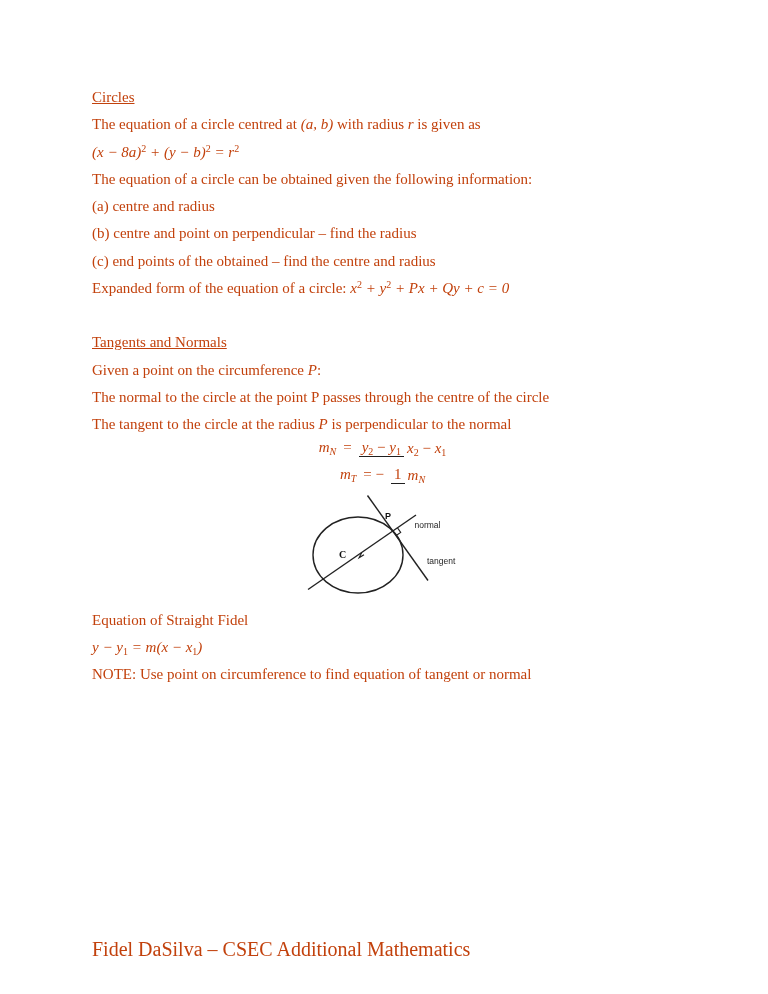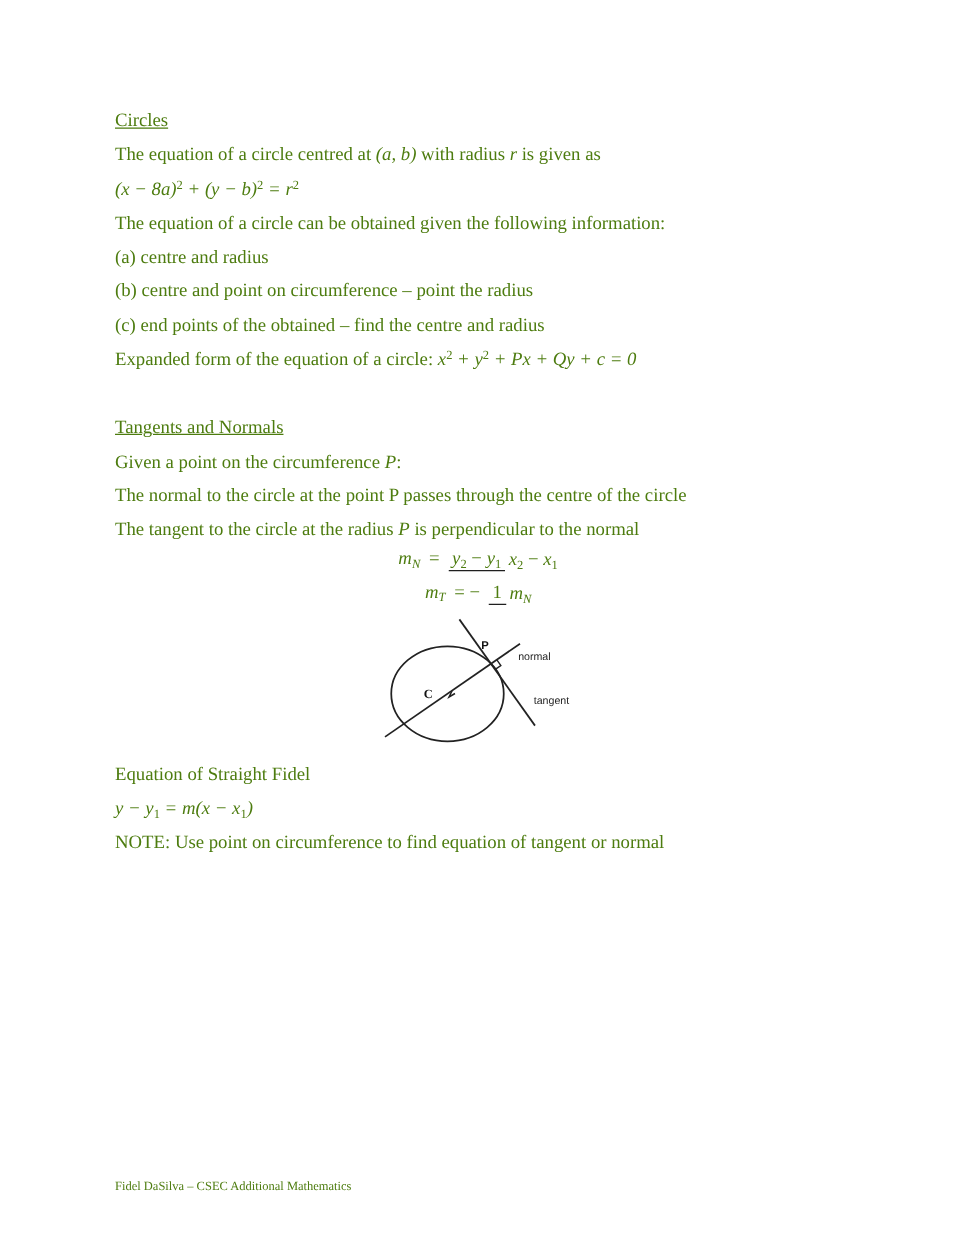--- a/index.html
+++ b/index.html
@@ -1,56 +1,56 @@
 <!DOCTYPE html>
 <html><head>
 <meta charset="utf-8">
 <style>
   html,body{margin:0;padding:0;background:#ffffff;}
   .page{position:relative;width:704px;height:994px;background:#ffffff;overflow:hidden;
-        font-family:"Liberation Serif",serif;font-size:15px;line-height:27.3px;color:#4d7c0f;}
+        font-family:"Liberation Serif",serif;font-size:15px;line-height:27.3px;color:#c2410c;}
   .content{position:absolute;left:92px;top:84px;width:584px;}
   p{margin:0;white-space:nowrap;}
   .center{text-align:left;}
   .heading{text-decoration:underline;}
   .spacer{height:27px;}
   .m{font-style:italic;}
   sup{font-size:10px;font-style:normal;vertical-align:5px;line-height:0;}
   sub{font-size:10px;font-style:normal;vertical-align:-3px;line-height:0;}
   sub.vs{font-style:italic;}
   .eq{display:flex;justify-content:center;align-items:center;line-height:normal;margin:0 0 9px;}
   .eq .lhs{font-style:italic;margin-right:7px;}
   .eq .rel{margin-right:7px;}
   .frac{display:inline-flex;text-align:center;line-height:16px;}
   .frac .num{border-bottom:1.4px solid #1f1f1f;padding:0 3px 1px;}
   .frac .den{padding:1px 3px 0;}
   .figure{display:flex;justify-content:center;margin:8px 0 6px;line-height:0;}
   .figure svg{display:block;}
-  .footer{position:absolute;left:92px;top:936px;font-size:10px;white-space:nowrap;}
+  .footer{position:absolute;left:92px;top:936px;font-size:20px;white-space:nowrap;}
   svg text{font-family:"Liberation Sans",sans-serif;}
   .lbl{font-size:8.5px;fill:#1f1f1f;}
   .lblP{font-size:9px;font-weight:bold;fill:#111111;}
   .lblC{font-family:"Liberation Serif",serif;font-size:10px;font-weight:bold;fill:#111111;}
 </style>
 </head>
 <body>
 
 <div class="page">
   <div class="content">
 
     <p class="heading">Circles</p>
 
     <p><span>The equation of a circle centred at </span><span class="m">(a, b)</span><span> with radius </span><span class="m">r</span><span> is given as</span></p>
 
     <p class="center"><span class="m">(x − 8a)</span><sup>2</sup><span class="m"> + (y − b)</span><sup>2</sup><span class="m"> = r</span><sup>2</sup></p>
 
     <p>The equation of a circle can be obtained given the following information:</p>
 
     <p>(a) centre and radius</p>
-    <p>(b) centre and point on circumference – point the radius</p>
+    <p>(b) centre and point on perpendicular – find the radius</p>
     <p>(c) end points of the obtained – find the centre and radius</p>
 
     <p><span>Expanded form of the equation of a circle: </span><span class="m">x</span><sup>2</sup><span class="m"> + y</span><sup>2</sup><span class="m"> + Px + Qy + c = 0</span></p>
 
     <div class="spacer"></div>
 
     <p class="heading">Tangents and Normals</p>
 
     <p><span>Given a point on the circumference </span><span class="m">P</span><span>:</span></p>
 

